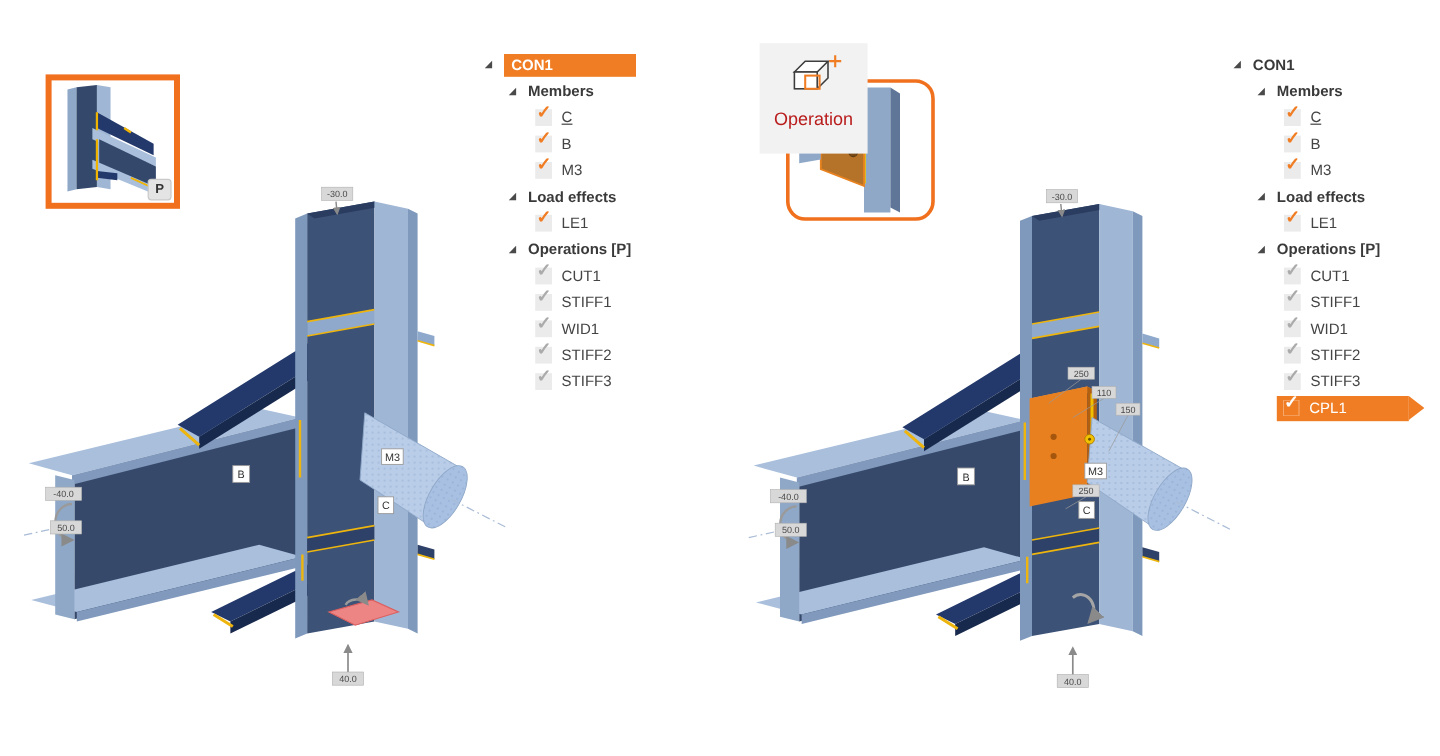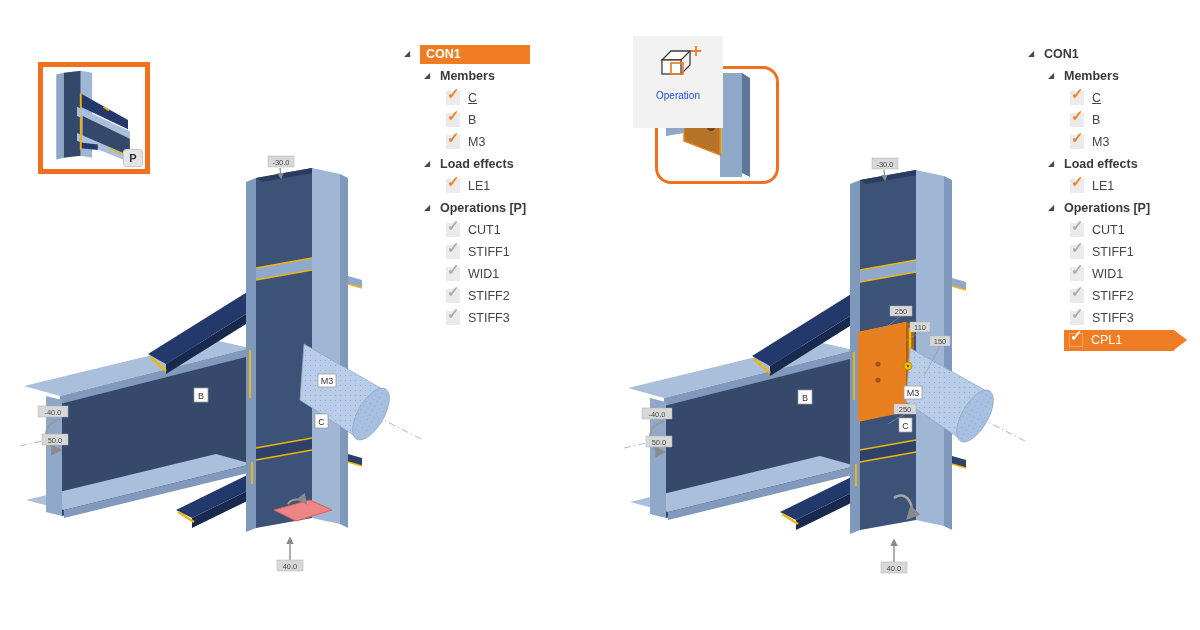--- a/index.html
+++ b/index.html
@@ -35,21 +35,21 @@
   #thumb-left { position:absolute; left:38px; top:62px; width:112px; height:112px;
                 border:5px solid #F0701E; background:#fff; }
   #thumb-left .badge { position:absolute; right:2px; bottom:2px; width:20px; height:18px;
                 background:#E4E4E4; border:1px solid #c9c9c9; border-radius:3px;
                 font-size:11px; font-weight:700; color:#333; display:flex;
                 align-items:center; justify-content:center; }
   #thumb-right { position:absolute; left:655px; top:66px; width:124px; height:118px;
                 border:3px solid #F0701E; border-radius:16px; background:#fff; z-index:1; }
   #op-button { position:absolute; left:633px; top:36px; width:90px; height:92px;
                background:#F2F2F2; z-index:2; text-align:center; cursor:default; }
-  #op-button .lbl { font-size:10px; color:#1d4ed8; margin-top:2px; }
+  #op-button .lbl { font-size:15px; color:#b91c1c; margin-top:2px; }
 
   
   .viewport { position:absolute; }
   svg text { font-family:"Liberation Sans", sans-serif; }
   .taglbl  { font-size:7.5px; fill:#4a4a4a; }
   .whtlbl  { font-size:9px; fill:#333; }
 </style>
 </head>
 <body>
 

